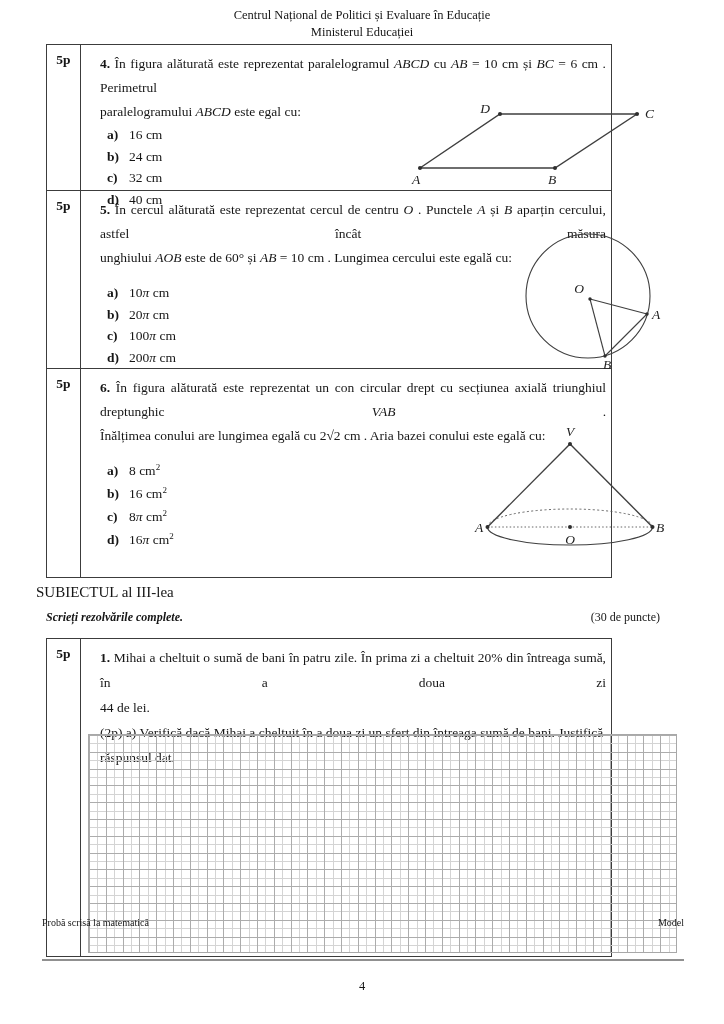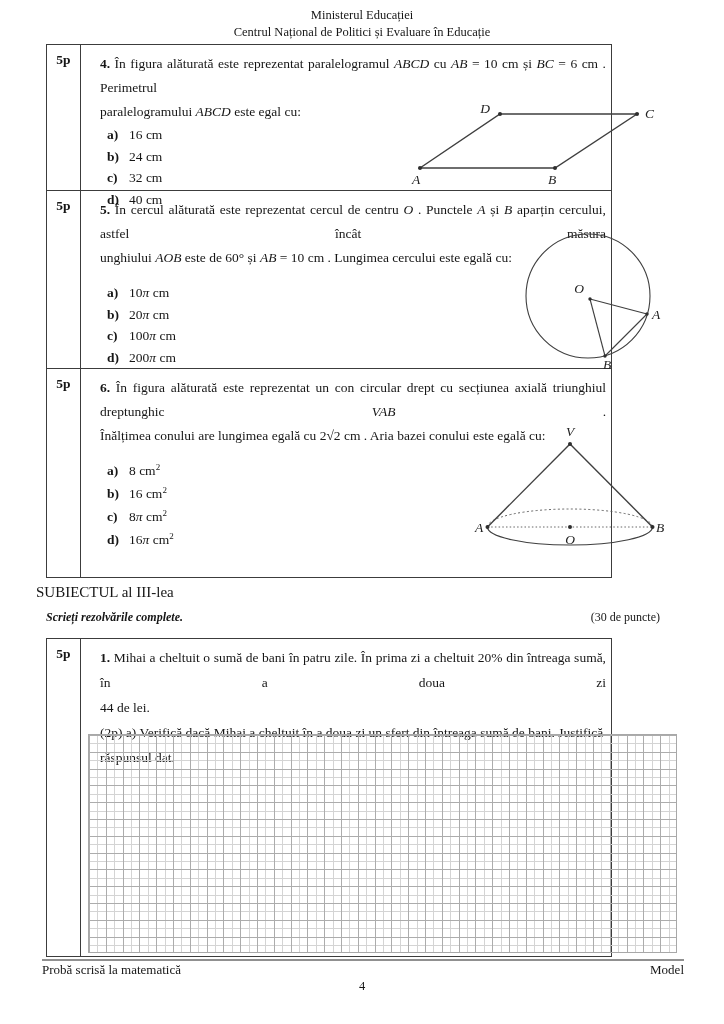--- a/index.html
+++ b/index.html
@@ -46,31 +46,31 @@
   #answer-grid { position: absolute; left: 7px; top: 95px; width: 589px; height: 219px;
     border: 1px solid #a8a8a8;
     background-image:
       repeating-linear-gradient(to right,  #acacac 0, #acacac 1px, transparent 1px, transparent 16.8px),
       repeating-linear-gradient(to bottom, #acacac 0, #acacac 1px, transparent 1px, transparent 16.8px),
       repeating-linear-gradient(to right,  #d4d4d4 0, #d4d4d4 1px, transparent 1px, transparent 8.4px),
       repeating-linear-gradient(to bottom, #d4d4d4 0, #d4d4d4 1px, transparent 1px, transparent 8.4px);
   }
 
   #footer-rule { position: absolute; left: 42px; top: 959px; width: 642px; height: 2px; background: #909090; }
-  #footer-row { position: absolute; left: 42px; top: 962px; width: 642px; display: flex; justify-content: space-between; font-size: 13px; }
+  #footer-row { position: absolute; left: 42px; top: 917px; width: 642px; display: flex; justify-content: space-between; font-size: 10px; }
   #page-num { position: absolute; left: 0; top: 979px; width: 100%; text-align: center; font-size: 12.5px; }
 </style>
 </head>
 <body>
 
 <div id="page">
 
   <div class="header">
+    <div>Centrul Național de Politici și Evaluare în Educație</div>
     <div>Ministerul Educației</div>
-    <div>Centrul Național de Politici și Evaluare în Educație</div>
   </div>
 
   <div class="tbl" id="tbl1">
 
     <div class="row" id="row-q4">
       <div class="pts">5p</div>
       <div class="qcell">
         <div class="jline"><span style="font-weight: bold;">4.</span><span> În figura alăturată este reprezentat paralelogramul </span><span style="font-style: italic;">ABCD</span><span> cu </span><span style="font-style: italic;">AB</span><span> = 10 cm și </span><span style="font-style: italic;">BC</span><span> = 6 cm . Perimetrul</span></div>
         <div><span>paralelogramului </span><span style="font-style: italic;">ABCD</span><span> este egal cu:</span></div>
         <div class="opts">

